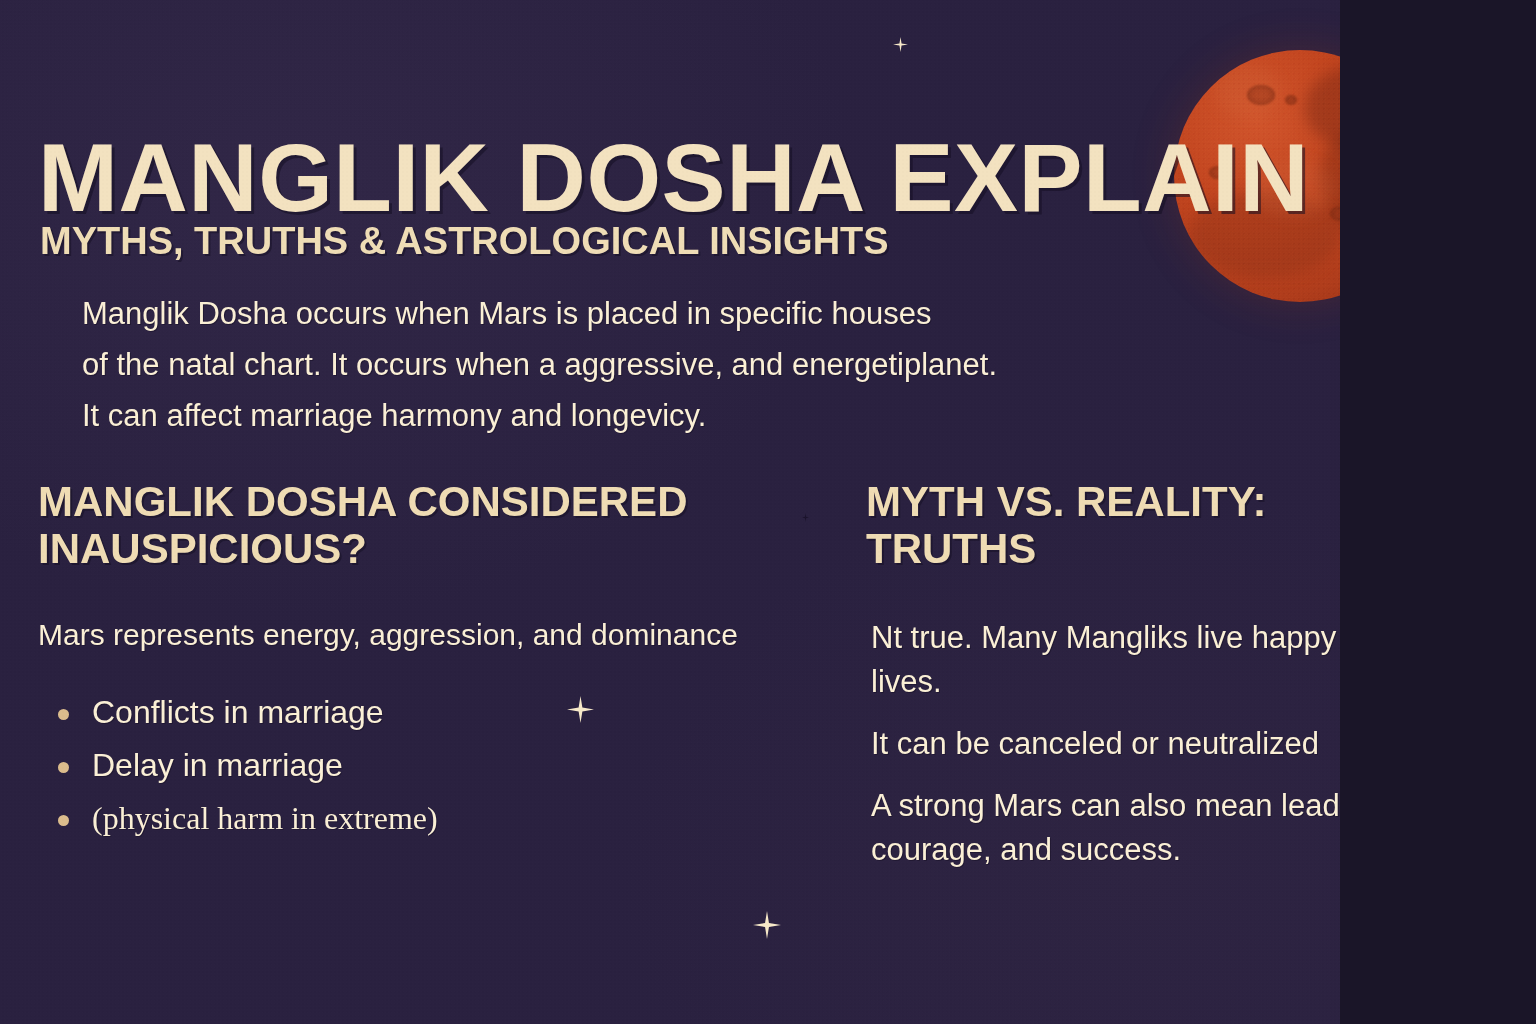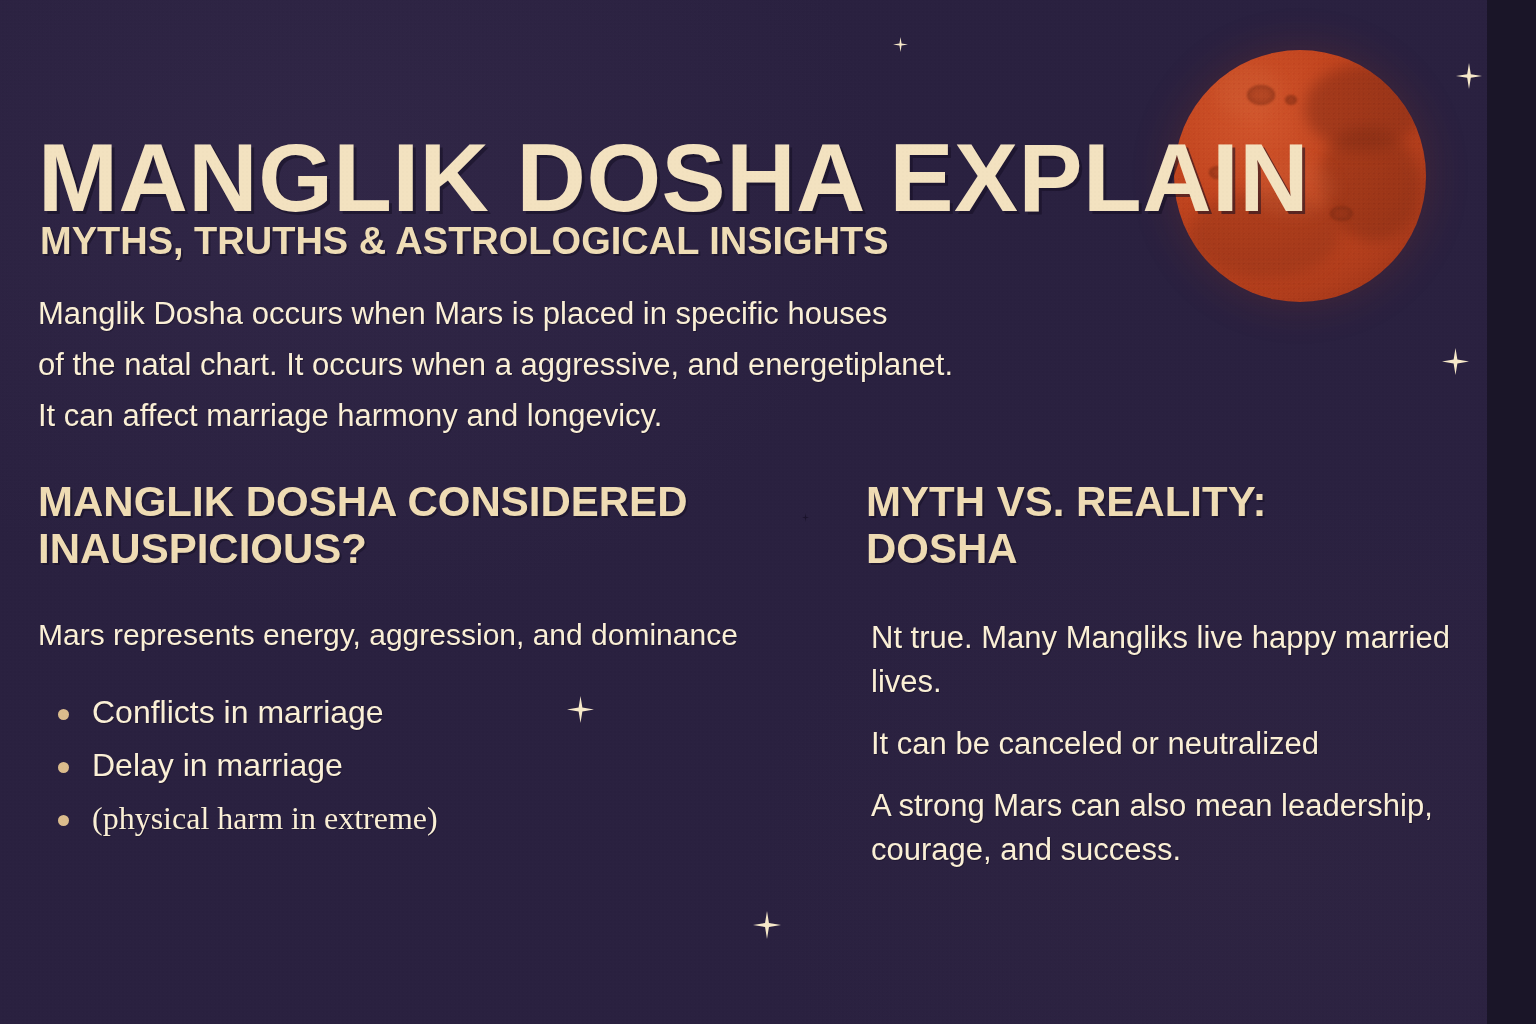--- a/index.html
+++ b/index.html
@@ -6,21 +6,21 @@
     margin: 0;
     padding: 0;
     background: #1a1528;
   }
   body {
     font-family: "Liberation Sans", sans-serif;
   }
 
   #poster {
     position: relative;
-    width: 1487px;
+    width: 1340px;
     height: 1024px;
     overflow: hidden;
     background:
       radial-gradient(ellipse 900px 700px at 22% 18%, #312747 0%, rgba(49,39,71,0) 62%),
       radial-gradient(ellipse 800px 600px at 85% 85%, #2e2442 0%, rgba(46,36,66,0) 65%),
       #2a2140;
   }
 
   
   #grain {
@@ -154,21 +154,21 @@
     position: absolute;
     left: 38px;
     top: 288px;
     width: 1120px;
     font-size: 31px;
     line-height: 51px;
     color: #fbf0d6;
     font-family: "Liberation Sans Narrow", "Liberation Sans", sans-serif;
     text-shadow: 1px 1px 0 rgba(20,14,34,.45);
   }
-  .intro div { white-space: nowrap; }
+  .intro div { white-space: nowrap; margin-left: 44px; }
 
   .col {
     position: absolute;
     top: 478px;
   }
   .col-left  { left: 38px;  width: 850px; }
   .col-right { left: 866px; width: 620px; }
 
   .sec-head {
     font-size: 42px;
@@ -300,21 +300,21 @@
         <li>
           <span class="dot"></span>
           <span class="sub">(physical harm in extreme)</span>
         </li>
       </ul>
     </div>
 
     <div class="col col-right">
       <div class="sec-head">
         <span class="ln">MYTH VS. REALITY:</span>
-        <span class="ln">DOSHA</span>
+        <span class="ln">TRUTHS</span>
       </div>
 
       <ul class="facts">
         <li>Nt true. Many Mangliks live happy married lives.</li>
         <li>It can be canceled or neutralized</li>
         <li>A strong Mars can also mean leadership, courage, and success.</li>
       </ul>
     </div>
 
   </div>

